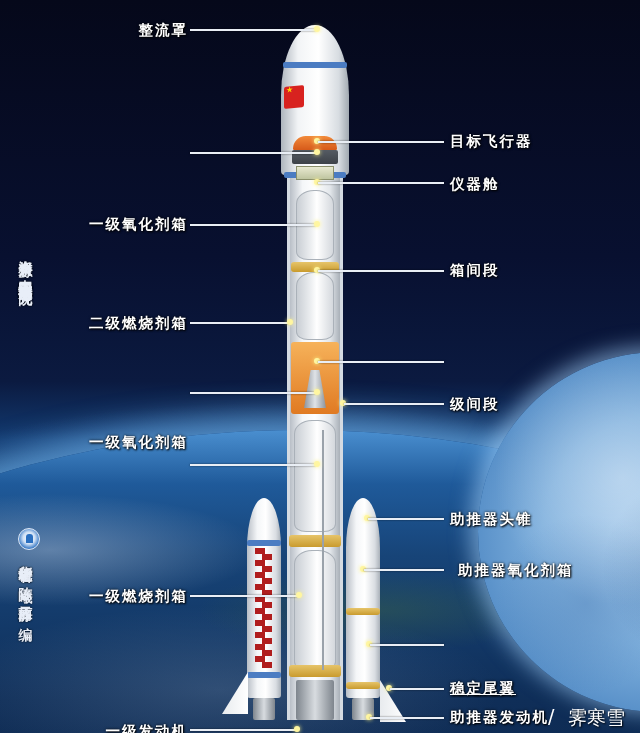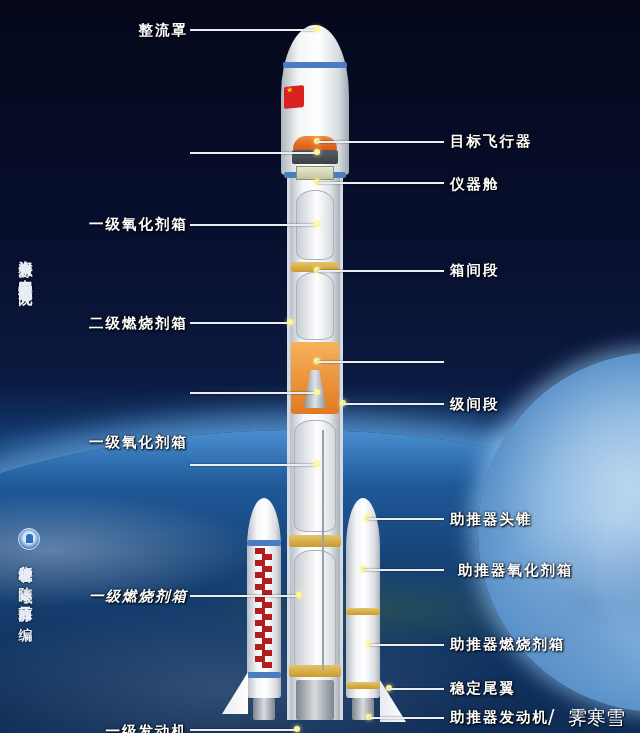--- a/index.html
+++ b/index.html
@@ -173,21 +173,21 @@
   <div class="leader" style="left:190px; top:322px; width:100px;"></div>
   <div class="dot" style="left:287px; top:319px;"></div>
 
   <div class="leader" style="left:190px; top:392px; width:126px;"></div>
   <div class="dot" style="left:314px; top:389px;"></div>
 
   <div class="label left" style="right:452px; top:433px;">一级氧化剂箱</div>
   <div class="leader" style="left:190px; top:464px; width:126px;"></div>
   <div class="dot" style="left:314px; top:461px;"></div>
 
-  <div class="label left" style="right:452px; top:587px;font-style:italic;">一级燃烧剂箱</div>
+  <div class="label left" style="right:452px; top:587px;">一级燃烧剂箱</div>
   <div class="leader" style="left:190px; top:595px; width:108px;"></div>
   <div class="dot" style="left:296px; top:592px;"></div>
 
   <div class="label left" style="right:452px; top:722px;">一级发动机</div>
   <div class="leader" style="left:190px; top:729px; width:106px;"></div>
   <div class="dot" style="left:294px; top:726px;"></div>
 
   <div class="dot" style="left:314px; top:138px;"></div>
   <div class="leader" style="left:318px; top:141px; width:126px;"></div>
   <div class="label" style="left:450px; top:132px;text-align:center;">目标飞行器</div>
@@ -210,25 +210,24 @@
   <div class="dot" style="left:364px; top:515px;"></div>
   <div class="leader" style="left:368px; top:518px; width:76px;"></div>
   <div class="label" style="left:450px; top:510px;">助推器头锥</div>
 
   <div class="dot" style="left:360px; top:566px;"></div>
   <div class="leader" style="left:364px; top:569px; width:80px;"></div>
   <div class="label" style="left:450px; top:561px;margin-left:8px;">助推器氧化剂箱</div>
 
   <div class="dot" style="left:366px; top:641px;"></div>
   <div class="leader" style="left:370px; top:644px; width:74px;"></div>
-  <div class="label" style="left:450px; top:635px;">助推器燃烧剂箱</div>
 
   <div class="dot" style="left:386px; top:685px;"></div>
   <div class="leader" style="left:390px; top:688px; width:54px;"></div>
-  <div class="label" style="left:450px; top:679px;">稳定尾翼</div>
+  <div class="label" style="left:450px; top:679px;text-decoration:underline;">稳定尾翼</div>
 
   <div class="dot" style="left:366px; top:714px;"></div>
   <div class="leader" style="left:370px; top:717px; width:74px;"></div>
   <div class="label" style="left:450px; top:708px;">助推器发动机</div>
 
   <div class="wm-slash">/</div>
   <div class="watermark">霁寒雪</div>
 </div>
 
 </body></html>

